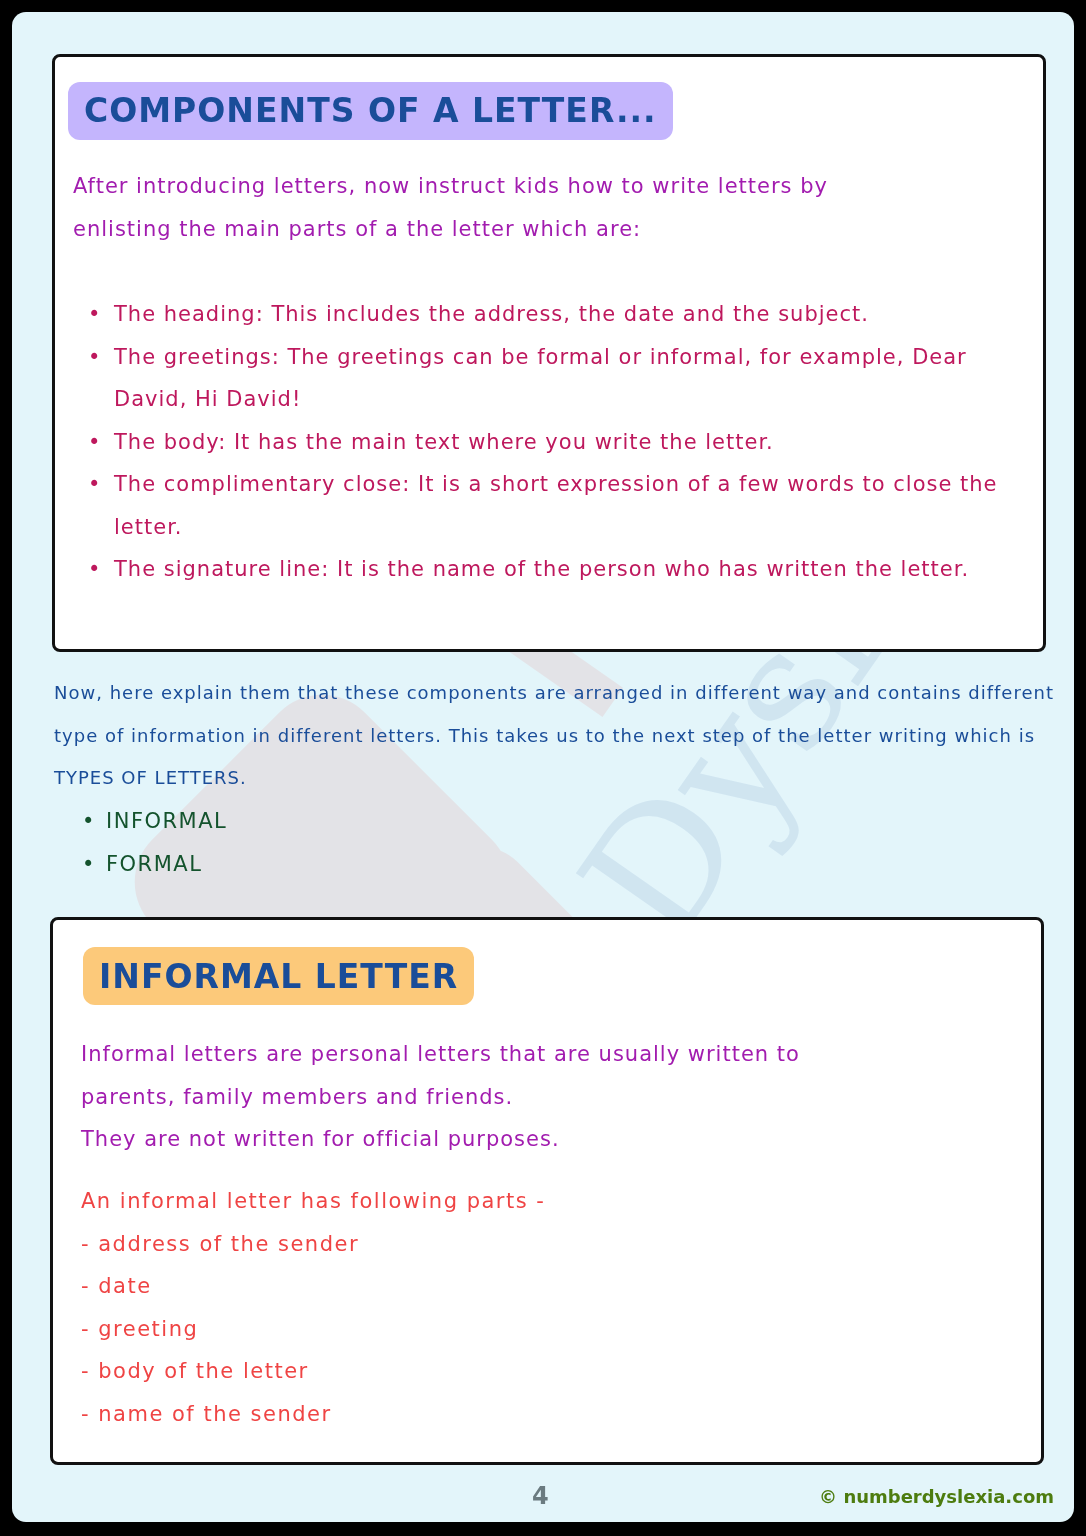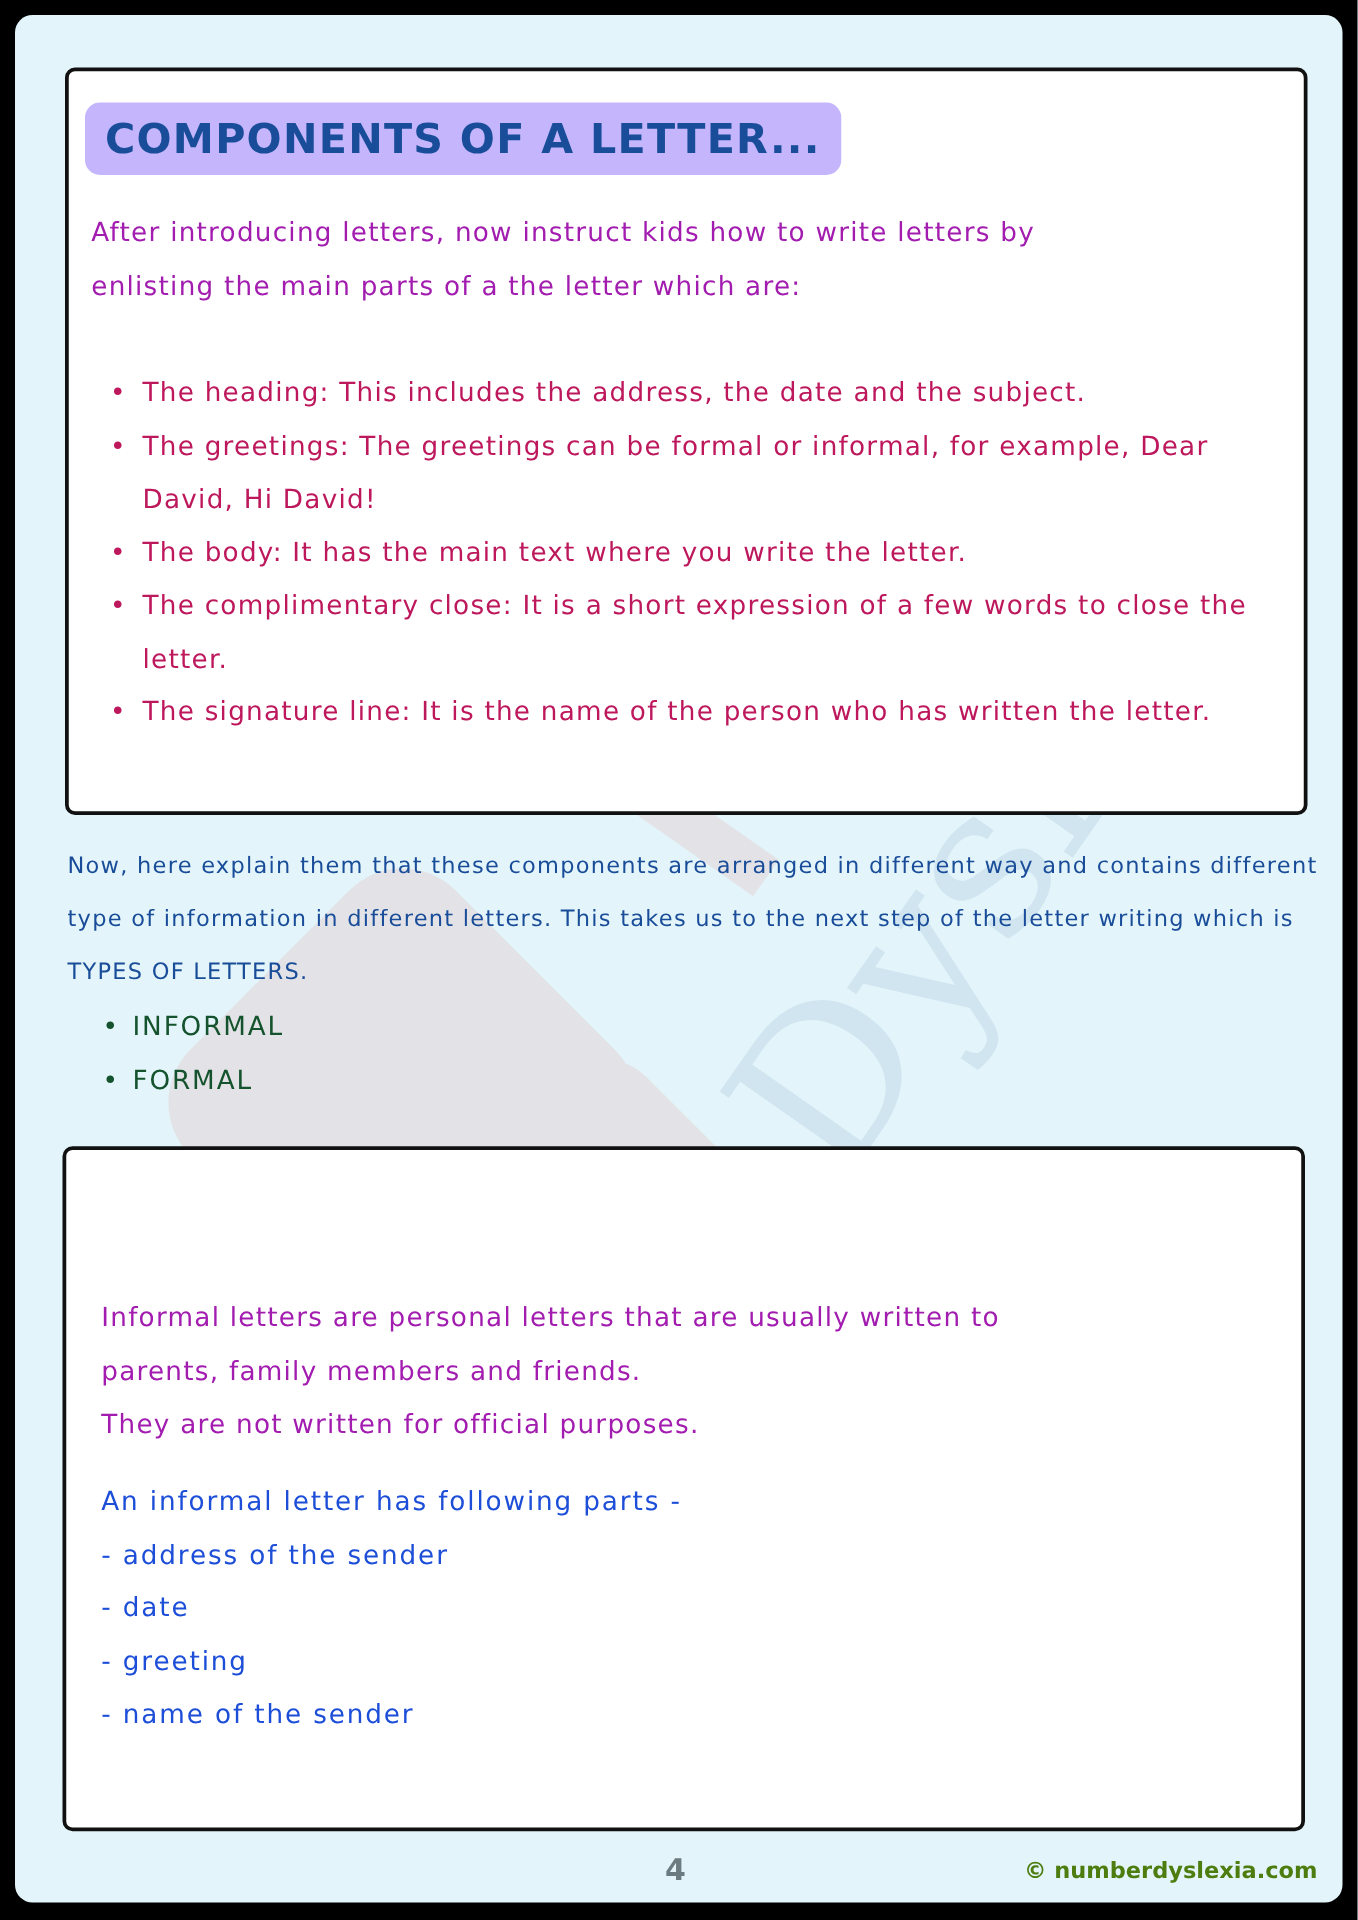--- a/index.html
+++ b/index.html
@@ -36,21 +36,21 @@
                list-style: none; font-size: 21px; line-height: 42.5px; color: #be185d; letter-spacing: 1px; }
   ul.bullets li { position: relative; }
   ul.bullets li::before { content: "•"; position: absolute; left: -26px; }
   .blue-para { position: absolute; left: 42px; top: 660px; width: 1010px; color: #1a4d99;
                font-size: 18px; line-height: 42.5px; letter-spacing: 1px; }
   ul.types { position: absolute; left: 68px; top: 788px; margin: 0; padding: 0 0 0 26px; list-style: none;
              color: #14532d; font-size: 21px; line-height: 42.5px; letter-spacing: 1.5px; }
   ul.types li { position: relative; }
   ul.types li::before { content: "•"; position: absolute; left: -24px; }
   .inf-desc { left: 28px; top: 113px; width: 930px; }
-  .parts { position: absolute; left: 28px; top: 260px; color: #1d4ed8; font-size: 21px; line-height: 42.5px; letter-spacing: 1.5px; }
+  .parts { position: absolute; left: 28px; top: 260px; color: #ef4444; font-size: 21px; line-height: 42.5px; letter-spacing: 1.5px; }
   .footer-page { position: absolute; left: 520px; top: 1470px; font-size: 24px; font-weight: bold; color: #6b7b80; }
   .footer-copy { position: absolute; right: 20px; top: 1474px; font-size: 18px; font-weight: bold; color: #4d7c0f; }
 </style>
 </head>
 <body>
 
 <div class="page">
 
   <svg class="watermark" viewBox="0 0 900 900">
     <rect x="60" y="420" width="300" height="300" rx="60" transform="rotate(-45 210 570)" fill="#e53935"></rect>
@@ -74,29 +74,31 @@
     </ul>
   </section>
 
   <p class="blue-para" style="margin:0">Now, here explain them that these components are arranged in different way and contains different type of information in different letters. This takes us to the next step of the letter writing which is TYPES OF LETTERS.</p>
   <ul class="types">
     <li>INFORMAL</li>
     <li>FORMAL</li>
   </ul>
 
   <section class="card card2">
+    <div class="pill pill2">INFORMAL LETTER</div>
     <div class="text inf-desc">
       <div>Informal letters are personal letters that are usually written to</div>
       <div>parents, family members and friends.</div>
       <div>They are not written for official purposes.</div>
     </div>
     <div class="parts">
       <div>An informal letter has following parts -</div>
       <div>- address of the sender</div>
       <div>- date</div>
       <div>- greeting</div>
+      <div>- body of the letter</div>
       <div>- name of the sender</div>
     </div>
   </section>
 
   <div class="footer-page">4</div>
   <div class="footer-copy">© numberdyslexia.com</div>
 </div>
 
 </body></html>

